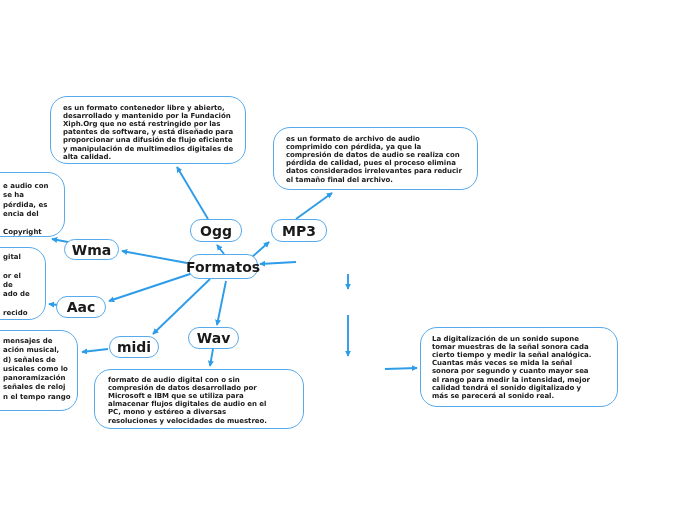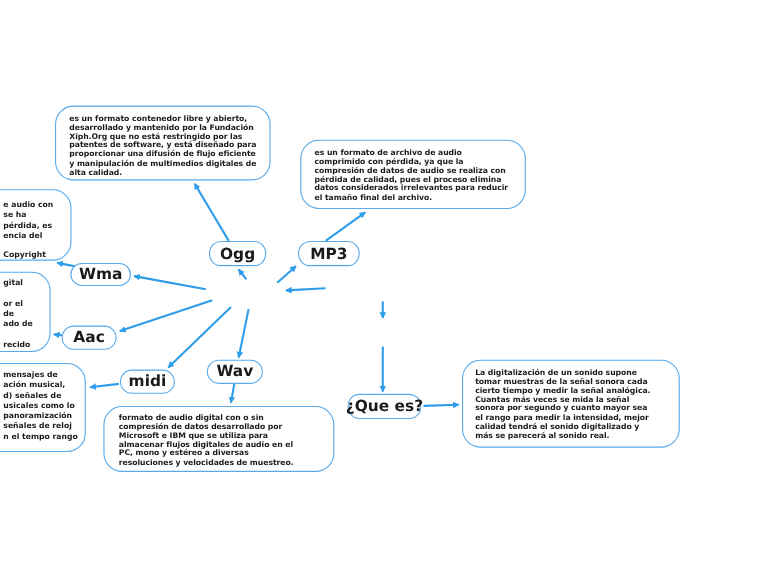--- a/index.html
+++ b/index.html
@@ -66,24 +66,24 @@
       <line x1="73" y1="243" x2="52" y2="239" marker-end="url(#ah)"></line>
       <line x1="58" y1="305" x2="49" y2="304" marker-end="url(#ah)"></line>
       <line x1="108" y1="349" x2="82" y2="352" marker-end="url(#ah)"></line>
       <line x1="213" y1="349" x2="210" y2="366" marker-end="url(#ah)"></line>
     </g>
   </svg>
 
   <div class="node" id="n-ogg">Ogg</div>
   <div class="node" id="n-mp3">MP3</div>
   <div class="node" id="n-wma">Wma</div>
+  <div class="node" id="n-formatos">Formatos</div>
   <div class="node" id="n-aac">Aac</div>
   <div class="node" id="n-midi">midi</div>
   <div class="node" id="n-wav">Wav</div>
-  <div class="node" id="n-quees">¿Que es?</div>
 
   <div class="box" id="b-ogg">
     <p>es un formato contenedor libre y abierto, desarrollado y mantenido por la Fundación Xiph.Org que no está restringido por las patentes de software, y está diseñado para proporcionar una difusión de flujo eficiente y manipulación de multimedios digitales de alta calidad.</p>
   </div>
   <div class="box" id="b-mp3">
     <p>es un formato de archivo de audio comprimido con pérdida, ya que la compresión de datos de audio se realiza con pérdida de calidad, pues el proceso elimina datos considerados irrelevantes para reducir el tamaño final del archivo.</p>
   </div>
   <div class="box" id="b-wav">
     <p>formato de audio digital con o sin compresión de datos desarrollado por Microsoft e IBM que se utiliza para almacenar flujos digitales de audio en el PC, mono y estéreo a diversas resoluciones y velocidades de muestreo.</p>
   </div>

